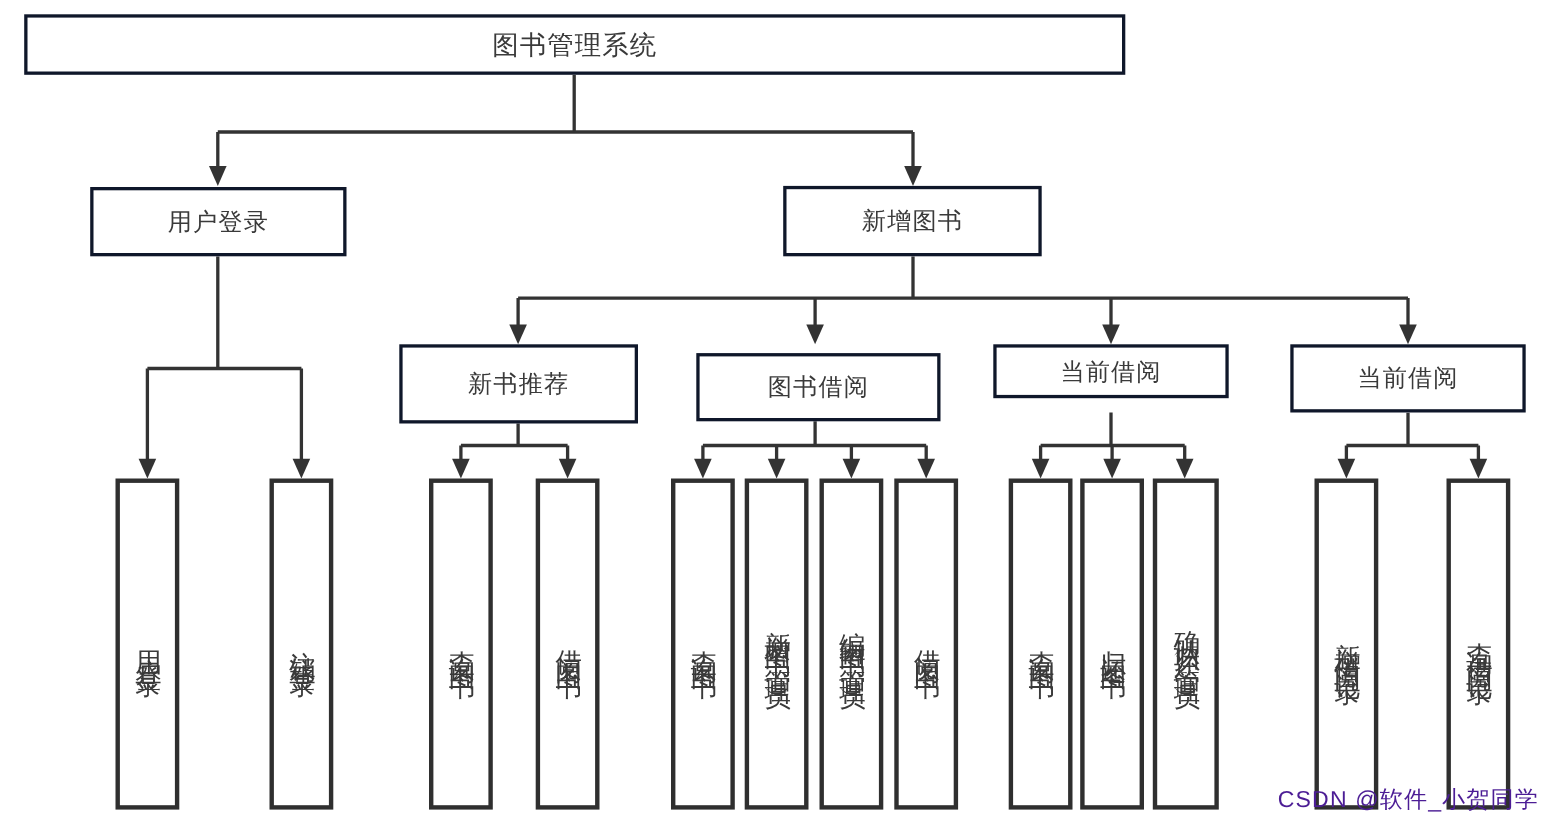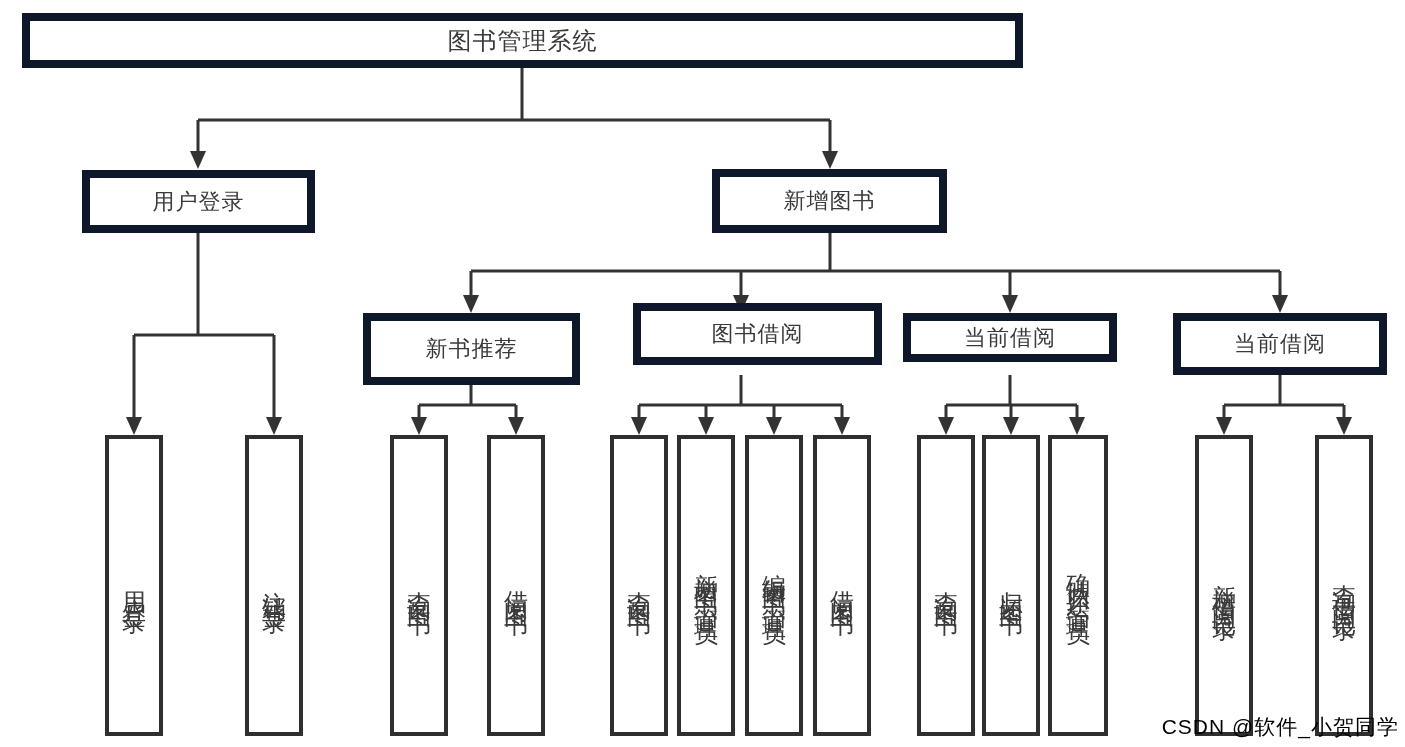--- a/index.html
+++ b/index.html
@@ -2,36 +2,36 @@
 <html lang="zh"><head>
 <meta charset="utf-8">
 <style>
   html,body{margin:0;padding:0;background:#ffffff;}
   #stage{
     position:relative;width:1405px;height:747px;background:#ffffff;overflow:hidden;
     font-family:"Liberation Sans","DejaVu Sans",sans-serif;
   }
   #connectors{position:absolute;left:0;top:0;width:1405px;height:747px;}
   .box{
-    position:absolute;box-sizing:border-box;border:8px solid #0f172a;background:#ffffff;
+    position:absolute;box-sizing:border-box;border:3px solid #0f172a;background:#ffffff;
     display:flex;align-items:center;justify-content:center;
     color:#3a3a3a;font-size:22px;letter-spacing:1px;z-index:2;
   }
   .box.root{font-size:24px;}
   .vbox{
     position:absolute;box-sizing:border-box;border:4px solid #2f2f2f;background:#ffffff;
     display:flex;align-items:center;justify-content:center;z-index:2;
   }
   .vbox span{
     writing-mode:vertical-rl;text-orientation:mixed;
     color:#3a3a3a;font-size:24px;letter-spacing:7px;line-height:1;
   }
   .watermark{
     position:absolute;right:6px;top:713px;z-index:5;
-    color:#000000;font-size:21px;letter-spacing:1px;white-space:nowrap;
+    color:#4c1d95;font-size:21px;letter-spacing:1px;white-space:nowrap;
   }
 </style>
 </head>
 <body>
 
 <div id="stage">
 
   <svg id="connectors" viewBox="0 0 1405 747" xmlns="http://www.w3.org/2000/svg">
     <g stroke="#333333" stroke-width="3" fill="none">
 
@@ -74,21 +74,21 @@
       <polygon points="1336,417 1352,417 1344,435"></polygon>
     </g>
   </svg>
 
   <div class="box root" style="left:22px;top:13px;width:1001px;height:55px;">图书管理系统</div>
 
   <div class="box" style="left:82px;top:170px;width:233px;height:63px;">用户登录</div>
   <div class="box" style="left:712px;top:169px;width:235px;height:64px;">新增图书</div>
 
   <div class="box" style="left:363px;top:313px;width:217px;height:72px;">新书推荐</div>
-  <div class="box" style="left:633px;top:303px;width:249px;height:62px;">图书借阅</div>
+  <div class="box" style="left:633px;top:321px;width:222px;height:62px;">图书借阅</div>
   <div class="box" style="left:903px;top:313px;width:214px;height:49px;">当前借阅</div>
   <div class="box" style="left:1173px;top:313px;width:214px;height:62px;">当前借阅</div>
 
   <div class="vbox" style="left:105px;top:435px;width:58px;height:301px;">
     <span>用户登录</span>
     </div>
   <div class="vbox" style="left:245px;top:435px;width:58px;height:301px;">
     <span>注销登录</span>
     </div>
 

